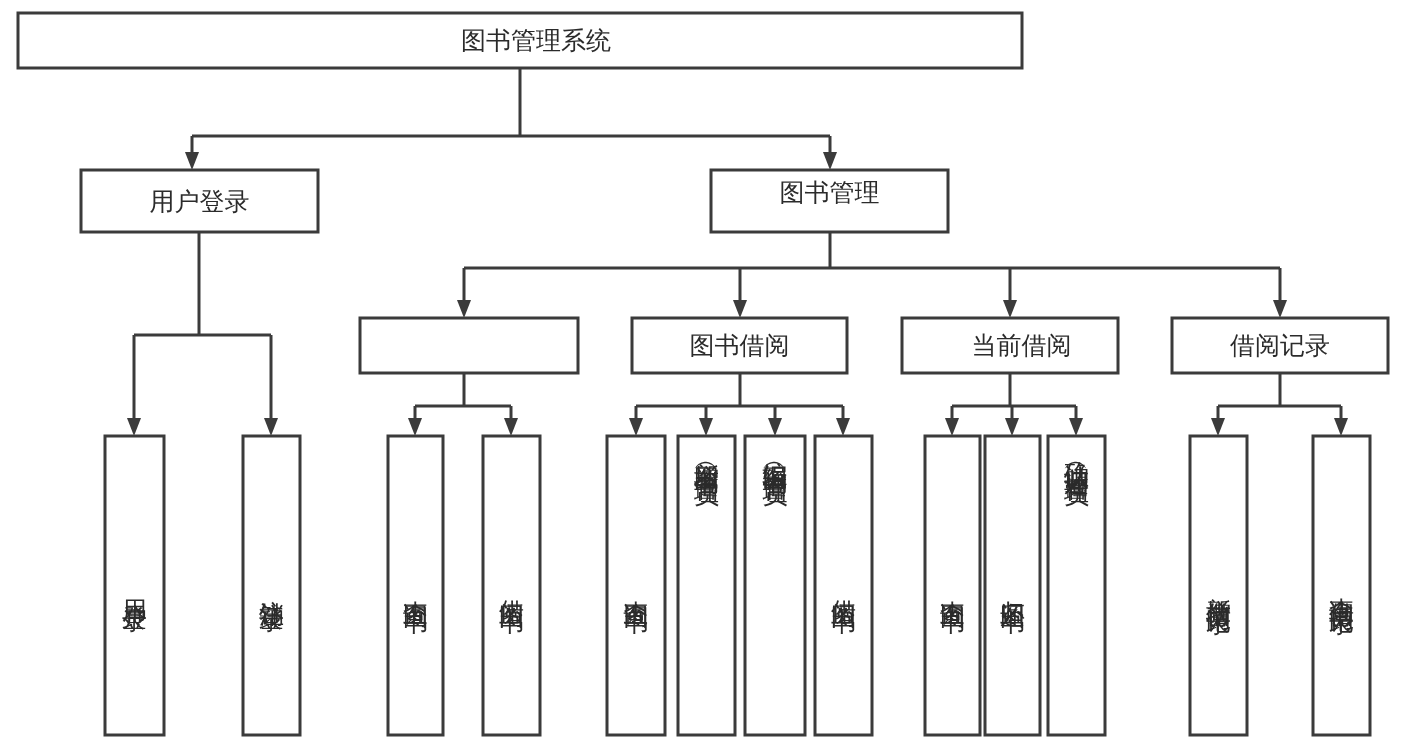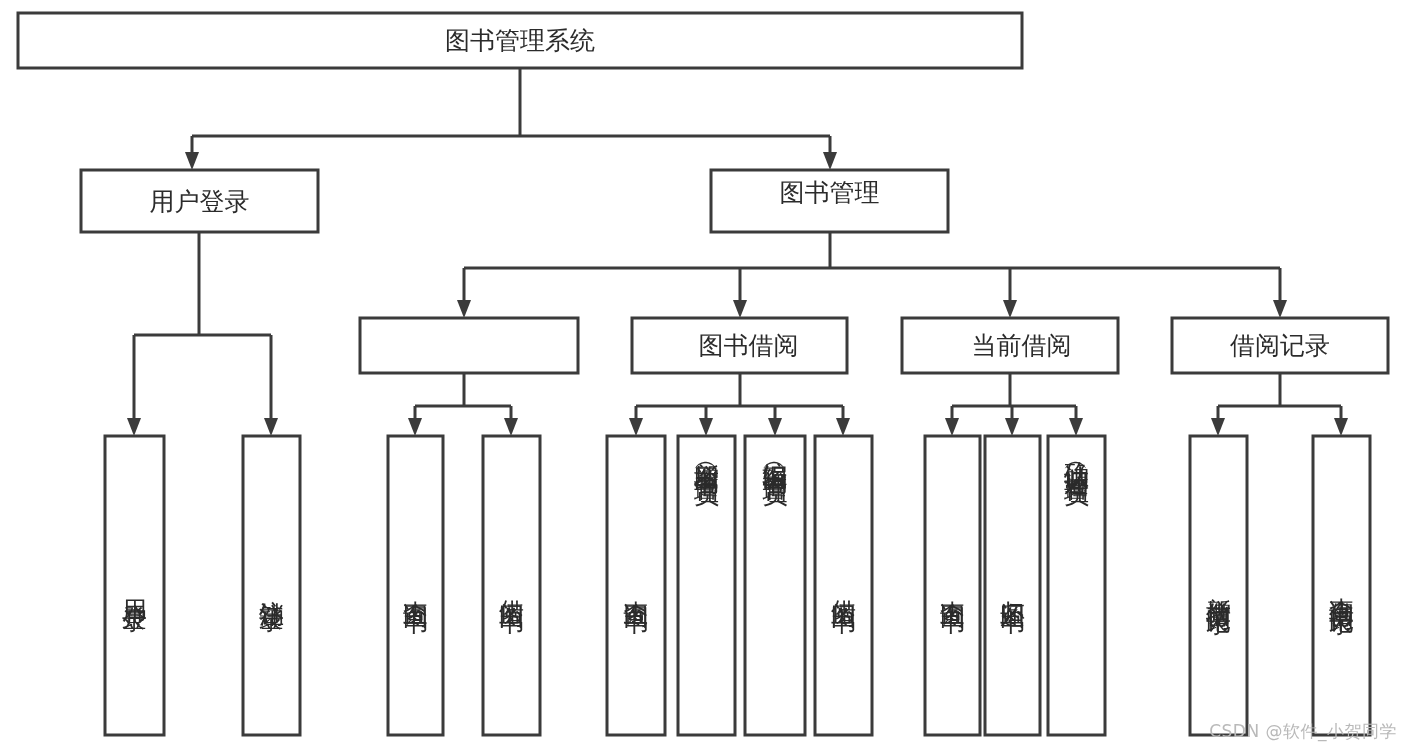--- a/index.html
+++ b/index.html
@@ -138,37 +138,36 @@
     <rect class="node-box" x="678" y="436" width="57" height="299"></rect>
     <rect class="node-box" x="745" y="436" width="60" height="299"></rect>
     <rect class="node-box" x="815" y="436" width="57" height="299"></rect>
     <rect class="node-box" x="925" y="436" width="55" height="299"></rect>
     <rect class="node-box" x="985" y="436" width="55" height="299"></rect>
     <rect class="node-box" x="1048" y="436" width="57" height="299"></rect>
     <rect class="node-box" x="1190" y="436" width="57" height="299"></rect>
     <rect class="node-box" x="1313" y="436" width="57" height="299"></rect>
   </svg>
 
-  <div class="horiz-text" style="left:18px;top:13px;width:1004px;height:55px;">图书管理系统</div>
+  <div class="horiz-text" style="left:18px;top:13px;width:1004px;height:55px;padding-left:16px;">图书管理系统</div>
 
   <div class="horiz-text" style="left:81px;top:170px;width:237px;height:62px;">用户登录</div>
   <div class="horiz-text" style="left:711px;top:161px;width:237px;height:62px;">图书管理</div>
 
-  <div class="horiz-text" style="left:632px;top:318px;width:215px;height:55px;margin-left:9px;">图书借阅</div>
+  <div class="horiz-text" style="left:632px;top:318px;width:215px;height:55px;">图书借阅</div>
   <div class="horiz-text" style="left:902px;top:318px;width:239px;height:55px;">当前借阅</div>
   <div class="horiz-text" style="left:1172px;top:318px;width:216px;height:55px;">借阅记录</div>
 
   <div class="vert-text" style="left:105px;top:436px;width:59px;height:299px;">用户登录</div>
   <div class="vert-text" style="left:243px;top:436px;width:57px;height:299px;">注销登录</div>
   <div class="vert-text" style="left:388px;top:436px;width:55px;height:299px;">查询图书</div>
   <div class="vert-text" style="left:483px;top:436px;width:57px;height:299px;">借阅图书</div>
   <div class="vert-text" style="left:607px;top:436px;width:58px;height:299px;">查询图书</div>
   <div class="vert-text" style="left:678px;top:436px;width:57px;height:299px;justify-content:flex-start;padding-top:6px;box-sizing:border-box;">新增图书（管理员）</div>
   <div class="vert-text" style="left:745px;top:436px;width:60px;height:299px;justify-content:flex-start;padding-top:6px;box-sizing:border-box;">编辑图书（管理员）</div>
   <div class="vert-text" style="left:815px;top:436px;width:57px;height:299px;">借阅图书</div>
   <div class="vert-text" style="left:925px;top:436px;width:55px;height:299px;">查询图书</div>
   <div class="vert-text" style="left:985px;top:436px;width:55px;height:299px;">归还图书</div>
   <div class="vert-text" style="left:1048px;top:436px;width:57px;height:299px;justify-content:flex-start;padding-top:6px;box-sizing:border-box;">确认归还（管理员）</div>
   <div class="vert-text" style="left:1190px;top:436px;width:57px;height:299px;">新增借阅记录</div>
   <div class="vert-text" style="left:1313px;top:436px;width:57px;height:299px;">查询借阅记录</div>
 
-  <div id="watermark">CSDN @软件_小贺同学</div>
 </div>
 
 </body></html>

